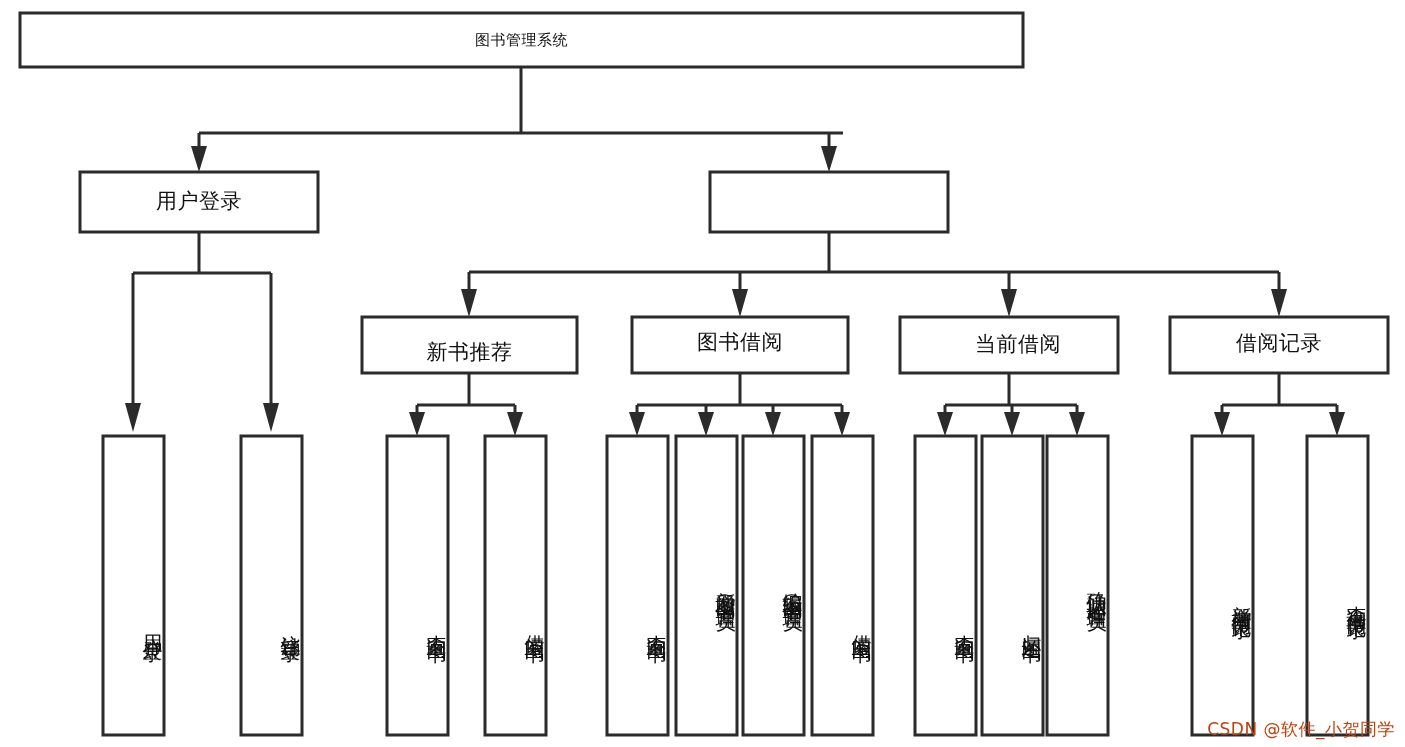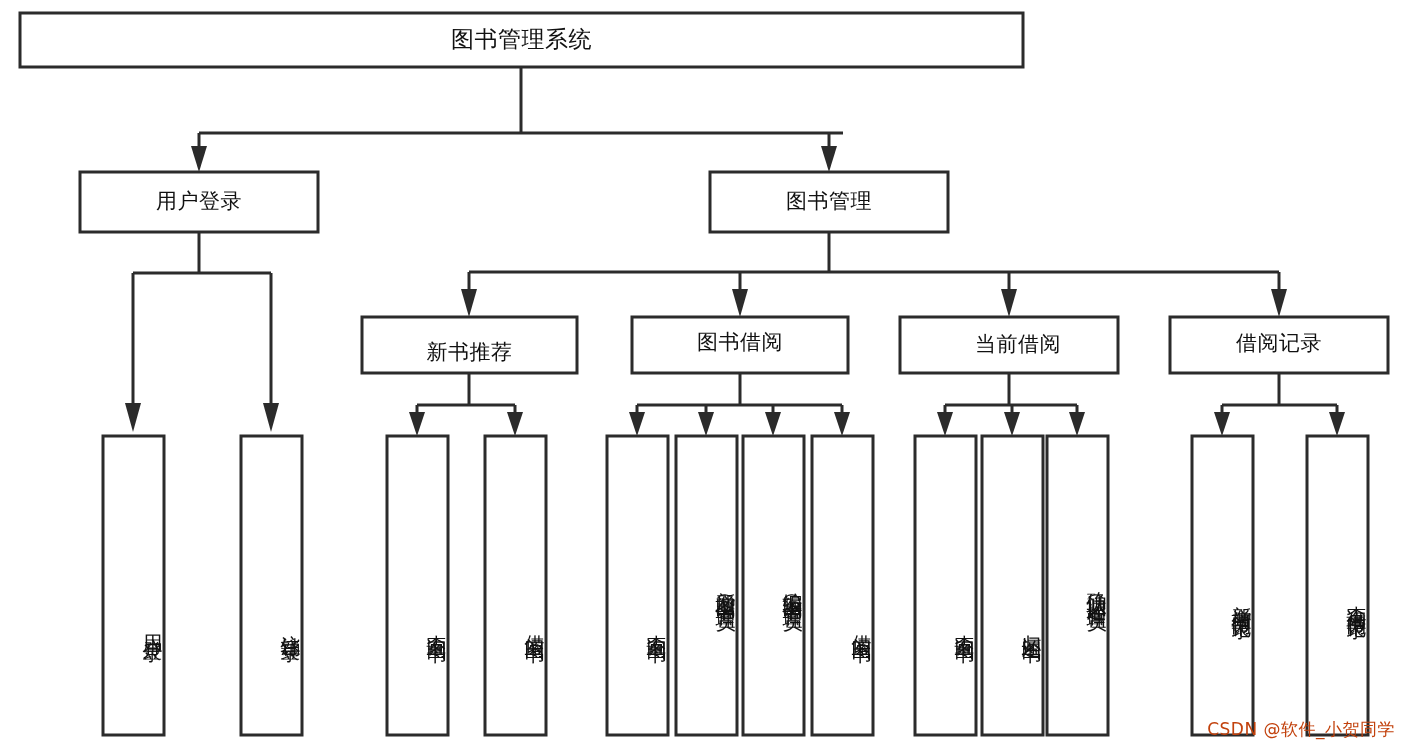--- a/index.html
+++ b/index.html
@@ -188,24 +188,23 @@
 
     <rect class="node-rect-thin" x="915" y="436" width="61" height="299"></rect>
     <rect class="node-rect-thin" x="982" y="436" width="61" height="299"></rect>
     <rect class="node-rect-thin" x="1047" y="436" width="61" height="299"></rect>
 
     <rect class="node-rect-thin" x="1192" y="436" width="61" height="299"></rect>
     <rect class="node-rect-thin" x="1307" y="436" width="61" height="299"></rect>
 
   </svg>
 
-  <div class="node-label-h" style="left:20px; top:13px; width:1003px; height:54px; font-size:23px;border-radius:13px;">图书管理系统</div>
+  <div class="node-label-h" style="left:20px; top:13px; width:1003px; height:54px; font-size:15px;border-radius:13px;">图书管理系统</div>
 
   <div class="node-label-h" style="left:80px; top:172px; width:238px; height:60px;">用户登录</div>
-  <div class="node-label-h" style="left:710px; top:172px; width:238px; height:60px;">图书管理</div>
 
   <div class="node-label-h" style="left:362px; top:317px; width:215px; height:72px;">新书推荐</div>
   <div class="node-label-h" style="left:632px; top:317px; width:216px; height:52px;">图书借阅</div>
   <div class="node-label-h" style="left:900px; top:317px; width:236px; height:56px;">当前借阅</div>
   <div class="node-label-h" style="left:1170px; top:316px; width:218px; height:56px;">借阅记录</div>
 
   <div class="node-label-v" style="left:103px; top:515px; width:61px; height:220px;">用户登录</div>
   <div class="node-label-v" style="left:241px; top:515px; width:61px; height:220px;">注销登录</div>
 
   <div class="node-label-v" style="left:387px; top:515px; width:61px; height:220px;">查询图书</div>

